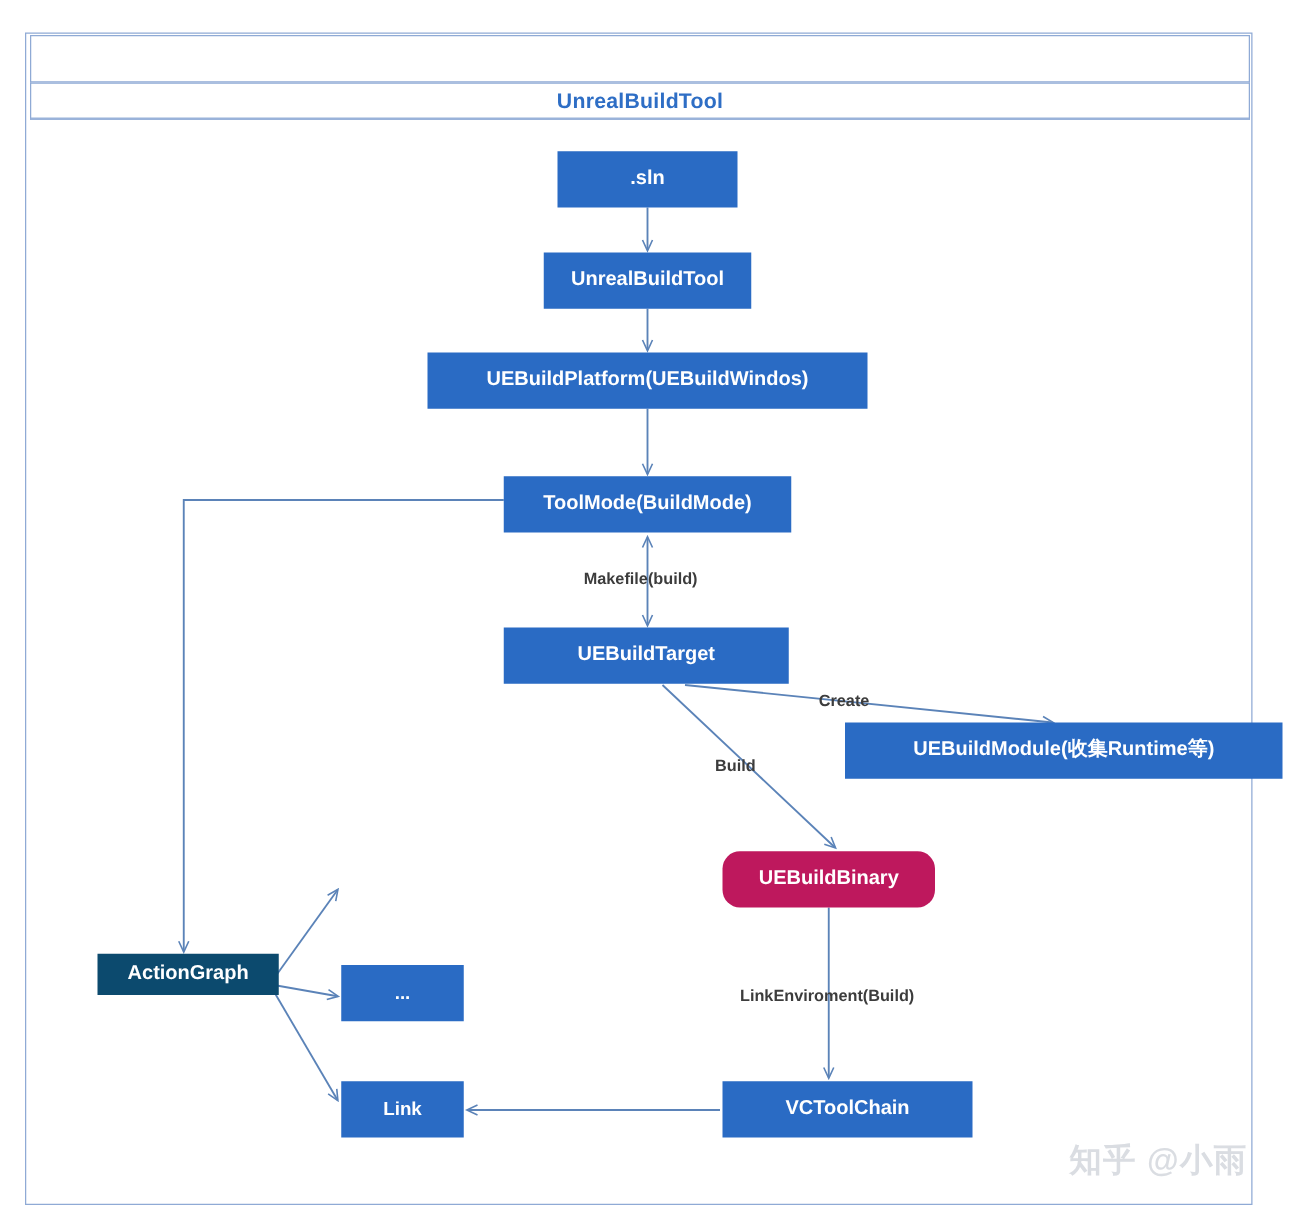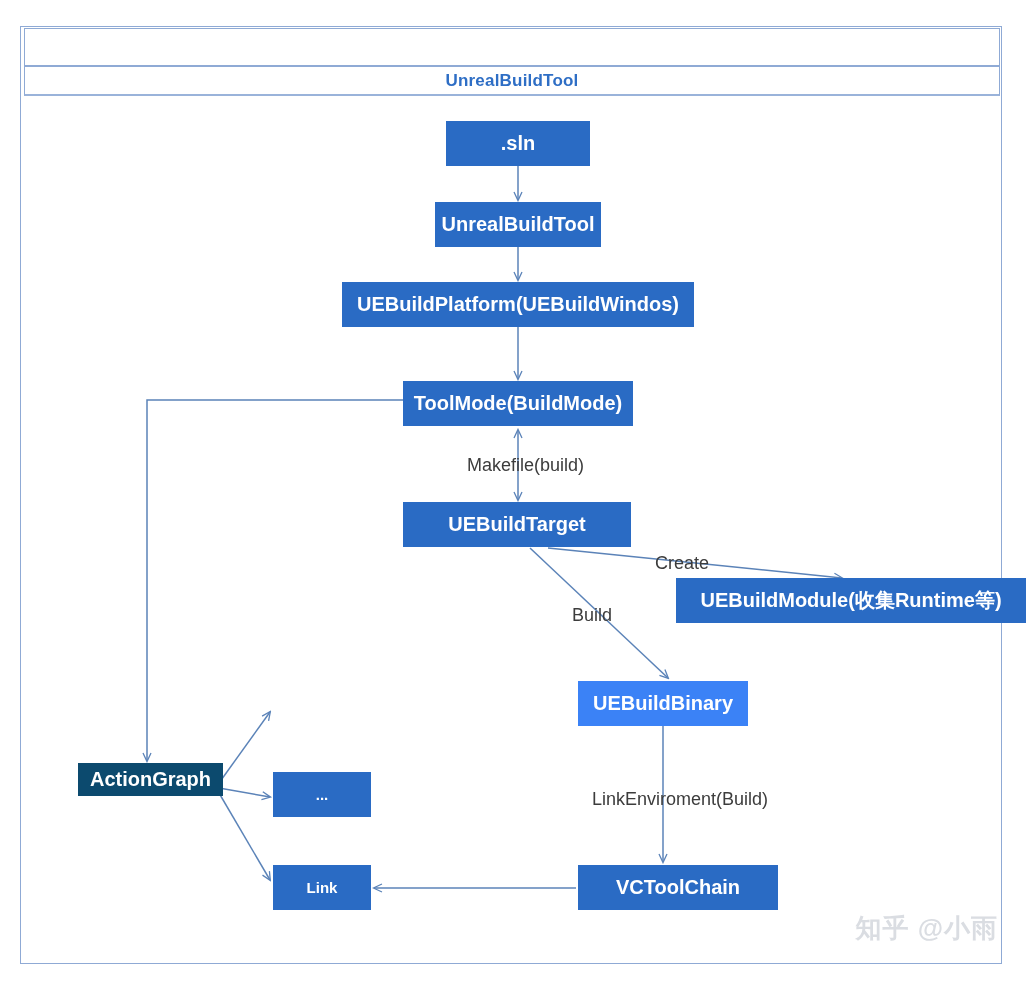--- a/index.html
+++ b/index.html
@@ -15,28 +15,28 @@
       border-top:1.5px solid #8faad5;border-bottom:2px solid #9ab3da;
       border-left:1.5px solid #8faad5;border-right:1.5px solid #8faad5;}
 
   #title-text{position:absolute;left:24px;top:66px;width:976px;height:30px;
       display:flex;align-items:center;justify-content:center;
       color:#2e6ec5;font-weight:bold;font-size:17px;letter-spacing:.2px;}
 
   
   .node{position:absolute;box-sizing:border-box;background:#2a6bc4;color:#ffffff;
       display:flex;align-items:center;justify-content:center;
-      font-size:20px;font-weight:bold;text-align:center;line-height:1.15;
+      font-size:16px;font-weight:bold;text-align:center;line-height:1.15;
       padding:0 6px;}
   .node.sm{font-size:15px;}
 
   
   #links{position:absolute;left:0;top:0;width:1032px;height:982px;pointer-events:none;}
 
-  .edge-label{position:absolute;color:#3c3c3c;font-size:18px;font-weight:normal;
+  .edge-label{position:absolute;color:#3c3c3c;font-size:13px;font-weight:bold;
       white-space:nowrap;background:transparent;text-align:right;}
 
   #watermark{position:absolute;right:34px;bottom:36px;color:#dadde2;
       font-size:26px;font-weight:bold;letter-spacing:1px;user-select:none;}
 </style>
 </head>
 <body>
 
 <div id="canvas">
 
@@ -85,21 +85,21 @@
       <path d="M219,793 L270,880" marker-end="url(#ah)"></path>
     </g>
   </svg>
 
   <div class="node" style="left: 446px; top: 121px; width: 144px; height: 45px; background: rgb(42, 107, 196);">.sln</div>
   <div class="node" style="left: 435px; top: 202px; width: 166px; height: 45px; background: rgb(42, 107, 196);">UnrealBuildTool</div>
   <div class="node" style="left: 342px; top: 282px; width: 352px; height: 45px; background: rgb(42, 107, 196);">UEBuildPlatform(UEBuildWindos)</div>
   <div class="node" style="left: 403px; top: 381px; width: 230px; height: 45px; background: rgb(42, 107, 196);">ToolMode(BuildMode)</div>
   <div class="node" style="left: 403px; top: 502px; width: 228px; height: 45px; background: rgb(42, 107, 196);">UEBuildTarget</div>
   <div class="node" style="left: 676px; top: 578px; width: 350px; height: 45px; background: rgb(42, 107, 196);">UEBuildModule(收集Runtime等)</div>
-  <div class="node" style="left: 578px; top: 681px; width: 170px; height: 45px; background: #3b82f6;">UEBuildBinary</div>
+  <div class="node" style="left: 578px; top: 681px; width: 170px; height: 45px; background: #be185d; border-radius: 14px;">UEBuildBinary</div>
   <div class="node" style="left: 78px; top: 763px; width: 145px; height: 33px; background: #0c4a6e;">ActionGraph</div>
   <div class="node sm" style="left: 273px; top: 772px; width: 98px; height: 45px; background: rgb(42, 107, 196);">...</div>
   <div class="node sm" style="left: 273px; top: 865px; width: 98px; height: 45px; background: rgb(42, 107, 196);">Link</div>
   <div class="node" style="left: 578px; top: 865px; width: 200px; height: 45px; background: rgb(42, 107, 196);">VCToolChain</div>
 
   <div class="edge-label" style="left: 467px; top: 455px; color: rgb(60, 60, 60);">Makefile(build)</div>
   <div class="edge-label" style="left: 655px; top: 553px; color: rgb(60, 60, 60);">Create</div>
   <div class="edge-label" style="left: 572px; top: 605px; color: rgb(60, 60, 60);">Build</div>
   <div class="edge-label" style="left: 592px; top: 789px; color: rgb(60, 60, 60);">LinkEnviroment(Build)</div>
 

